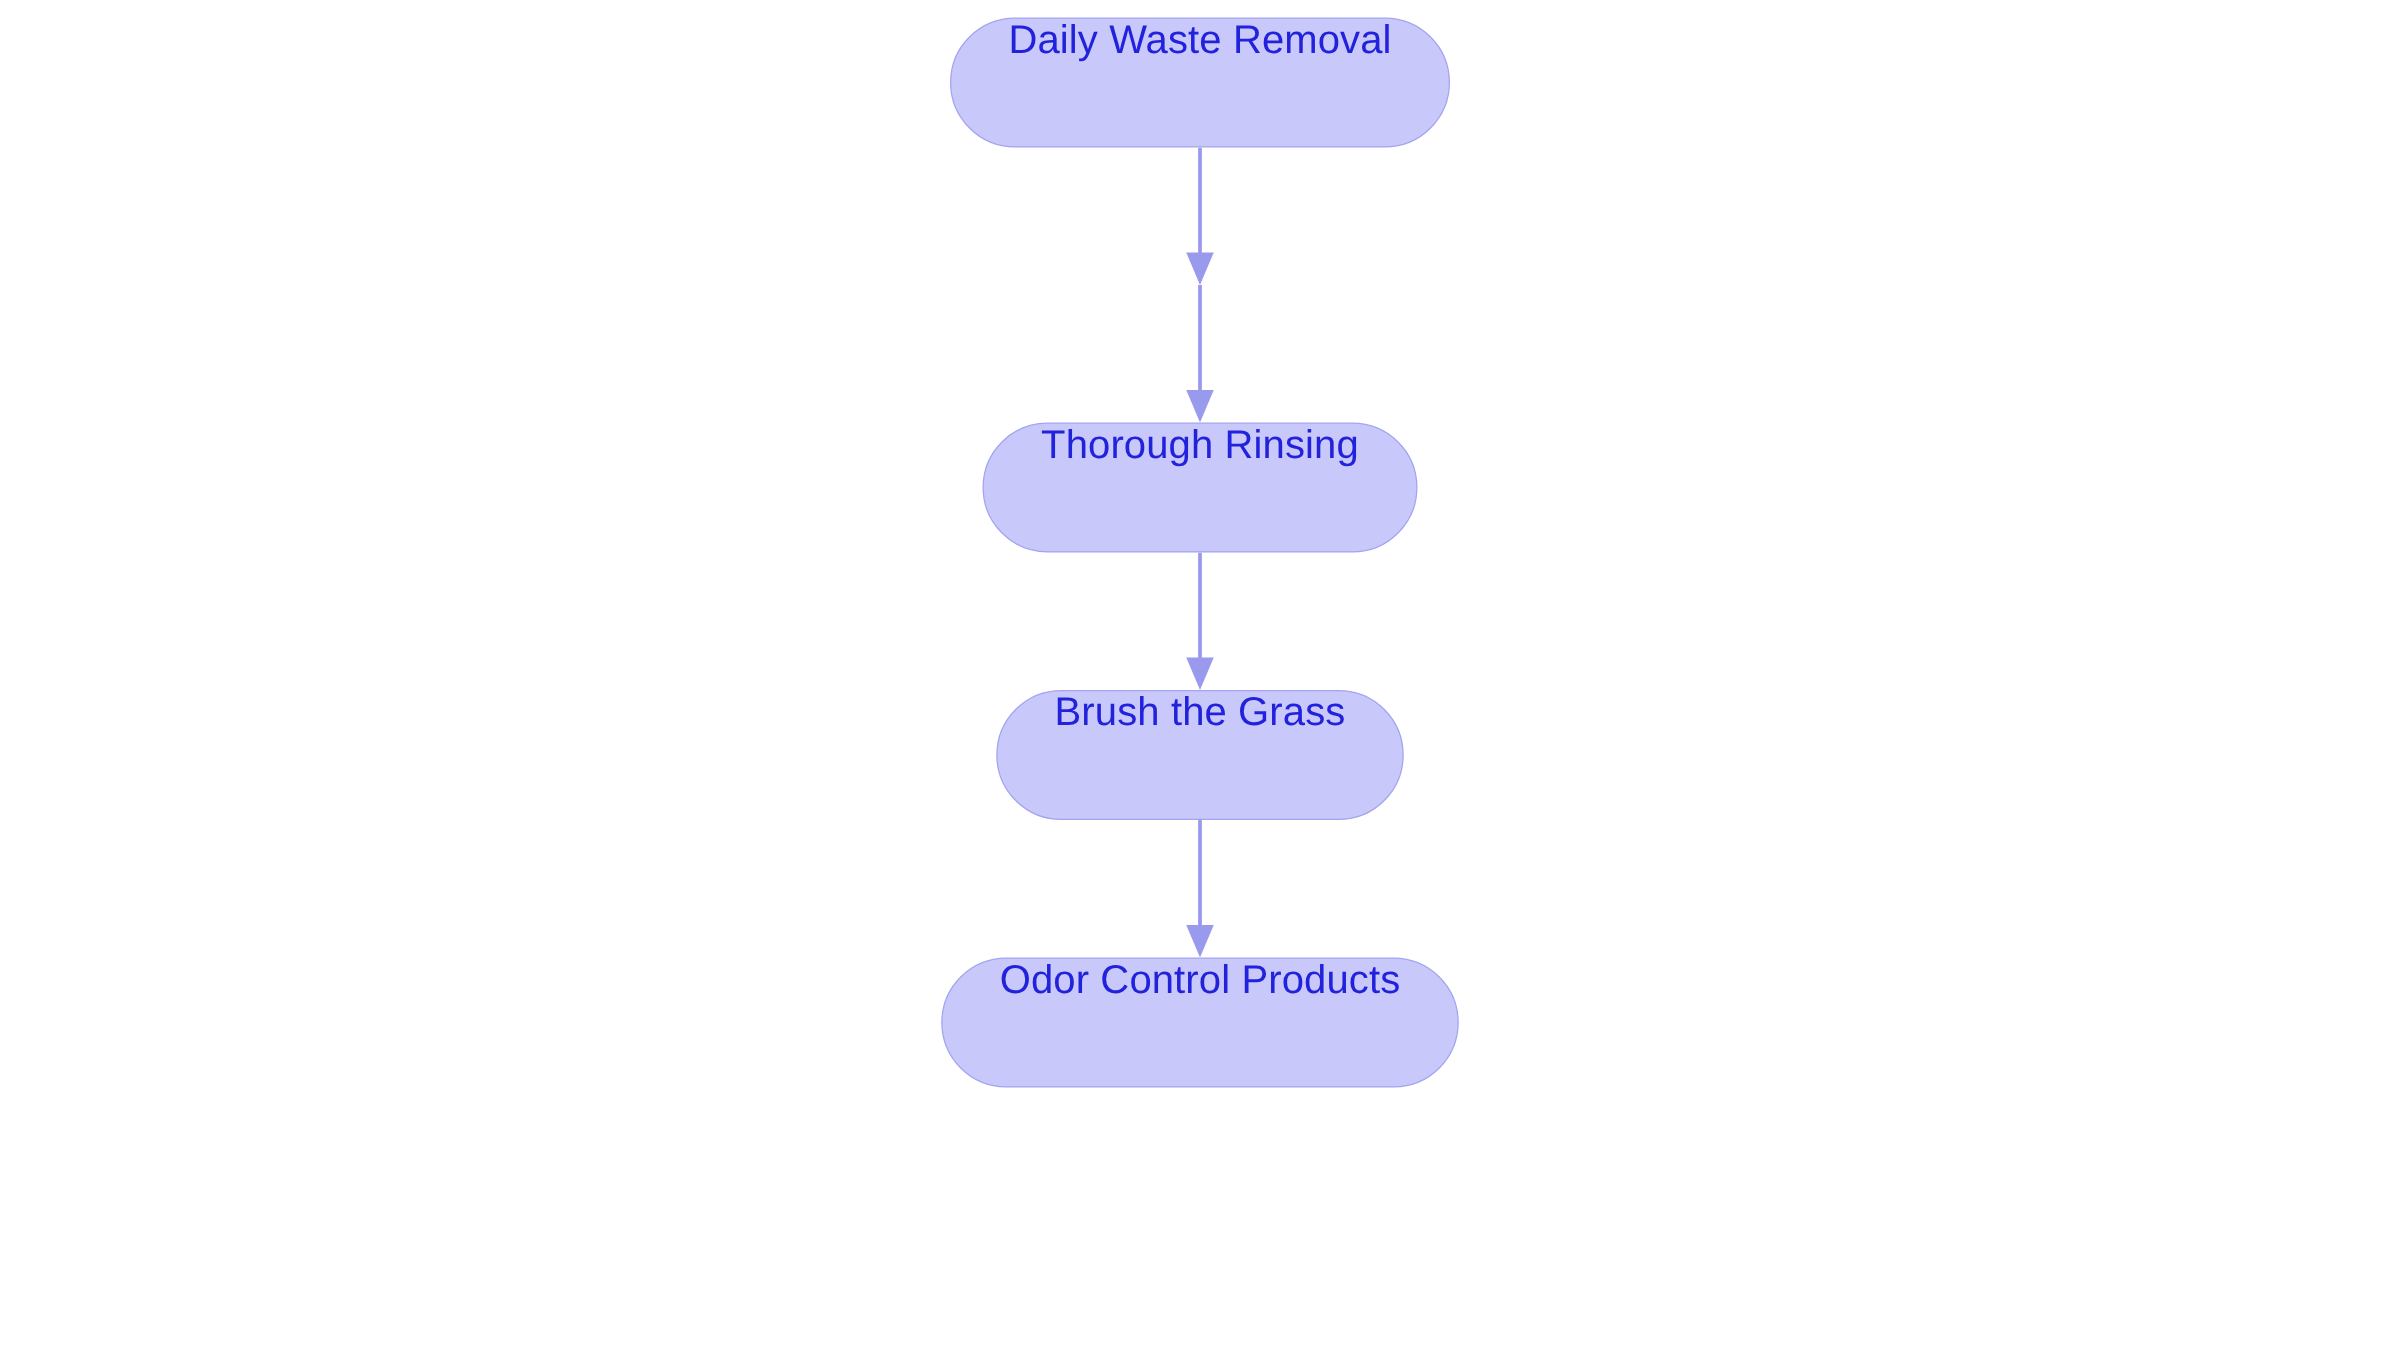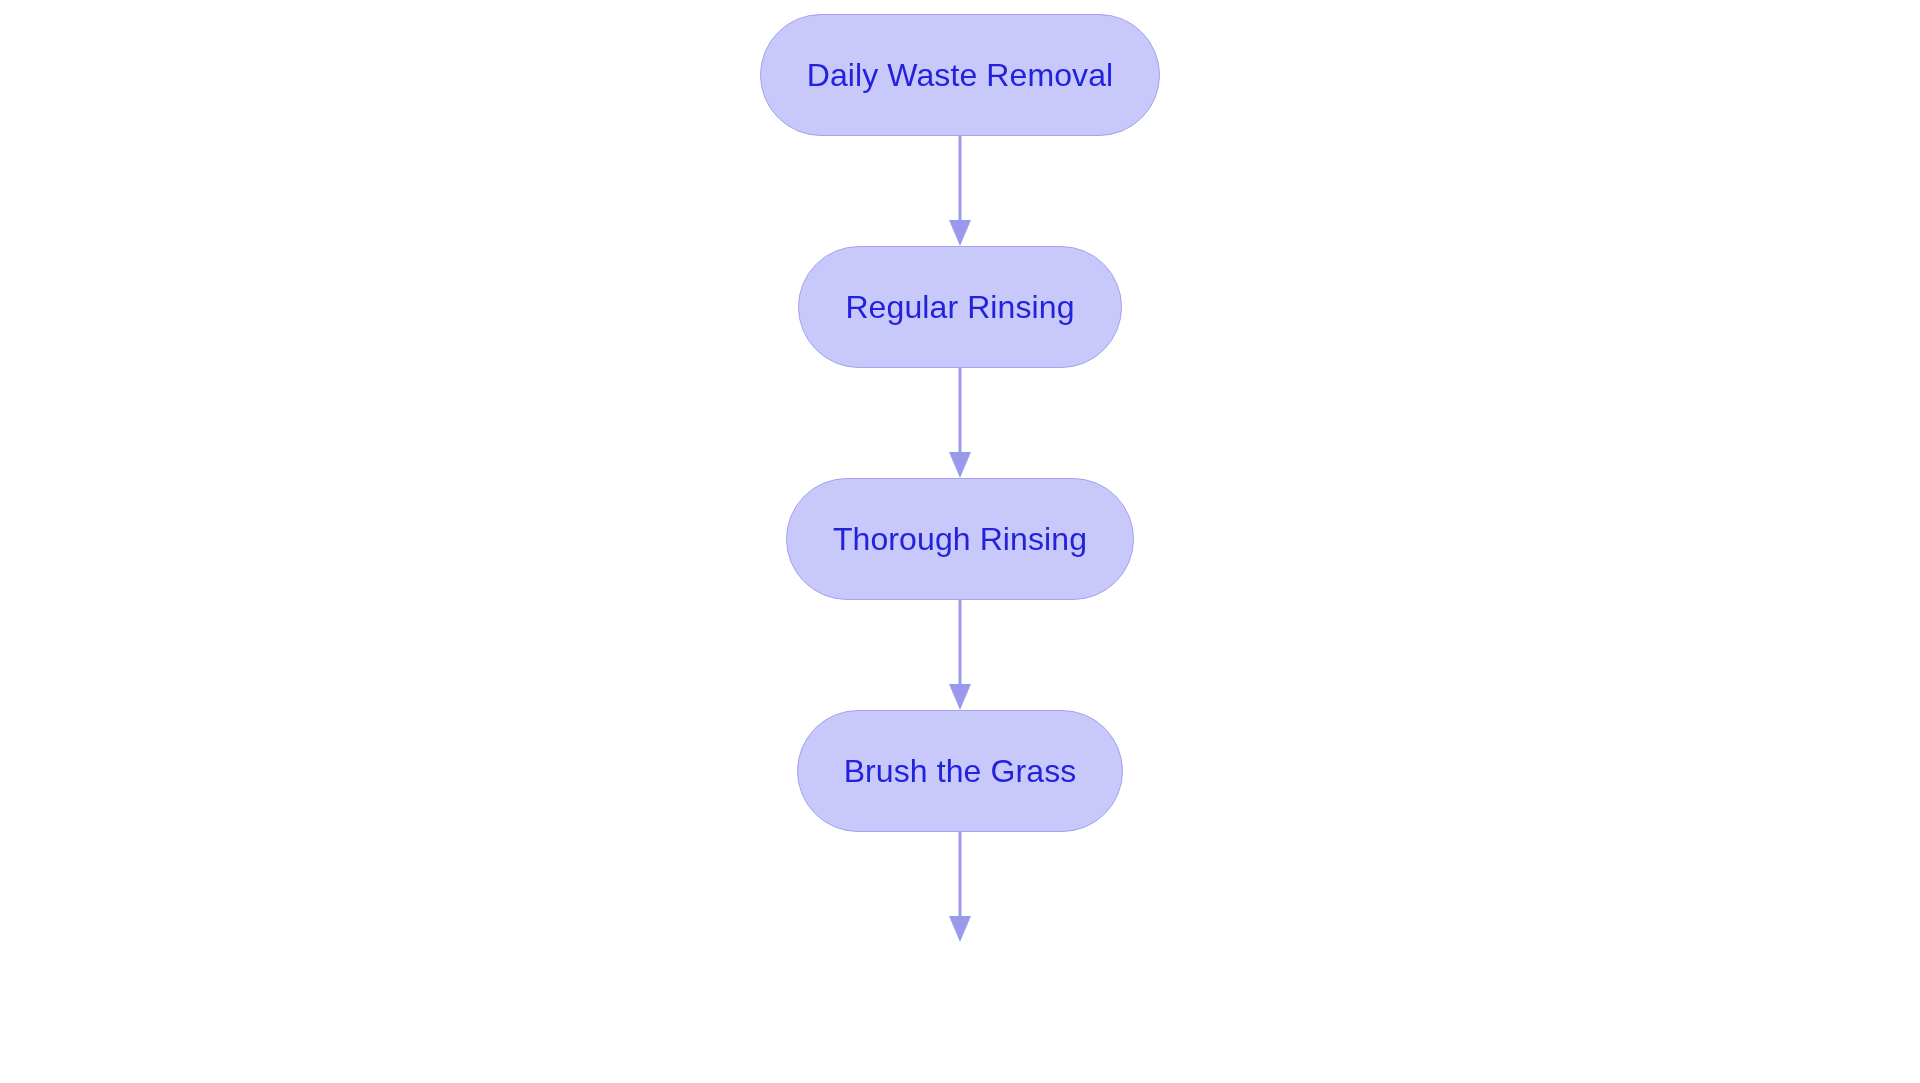--- a/index.html
+++ b/index.html
@@ -29,26 +29,26 @@
     width: 1920px;
     height: 1083px;
     display: flex;
     flex-direction: column;
     align-items: center;
     justify-content: flex-start;
   }
 
   .flow-node {
     box-sizing: border-box;
-    height: 122px;
+    height: 104px;
     border-radius: 61px;
     background: #c8c8fa;
     border: 1.6px solid #a3a3f0;
     display: flex;
-    align-items: center;
+    align-items: flex-start;
     justify-content: center;
     padding: 0 46px;
     white-space: nowrap;
   }
 
   .flow-node-label {
     font-family: "Liberation Sans", "DejaVu Sans", sans-serif;
     font-size: 32px;
     font-weight: 400;
     line-height: 1;
@@ -85,23 +85,20 @@
 
     <div class="flow-node">
       <span class="flow-node-label">Daily Waste Removal</span>
     </div>
 
     <svg class="flow-connector" viewBox="0 0 40 110">
       <line class="connector-line" x1="20" y1="0" x2="20" y2="86"></line>
       <polygon class="connector-head" points="9,84 31,84 20,110"></polygon>
     </svg>
 
-    <div class="flow-node">
-      <span class="flow-node-label">Regular Rinsing</span>
-    </div>
 
     <svg class="flow-connector" viewBox="0 0 40 110">
       <line class="connector-line" x1="20" y1="0" x2="20" y2="86"></line>
       <polygon class="connector-head" points="9,84 31,84 20,110"></polygon>
     </svg>
 
     <div class="flow-node">
       <span class="flow-node-label">Thorough Rinsing</span>
     </div>
 
@@ -112,15 +109,18 @@
 
     <div class="flow-node">
       <span class="flow-node-label">Brush the Grass</span>
     </div>
 
     <svg class="flow-connector" viewBox="0 0 40 110">
       <line class="connector-line" x1="20" y1="0" x2="20" y2="86"></line>
       <polygon class="connector-head" points="9,84 31,84 20,110"></polygon>
     </svg>
 
+    <div class="flow-node">
+      <span class="flow-node-label">Odor Control Products</span>
+    </div>
 
   </div>
 </div>
 
 </body></html>

